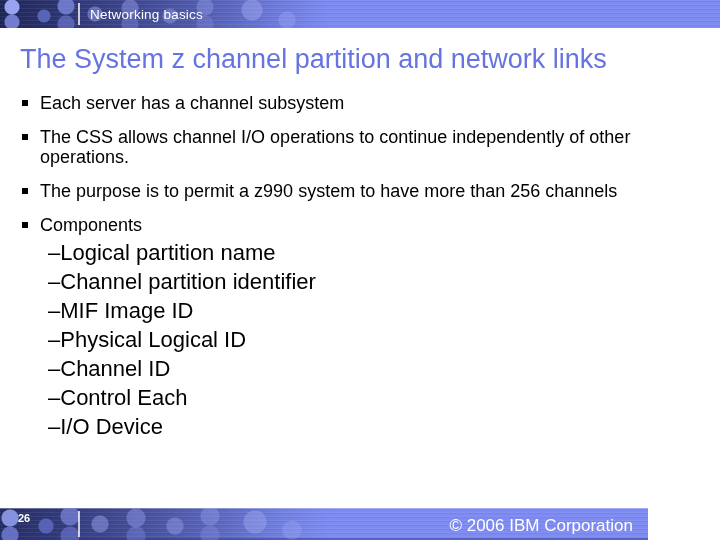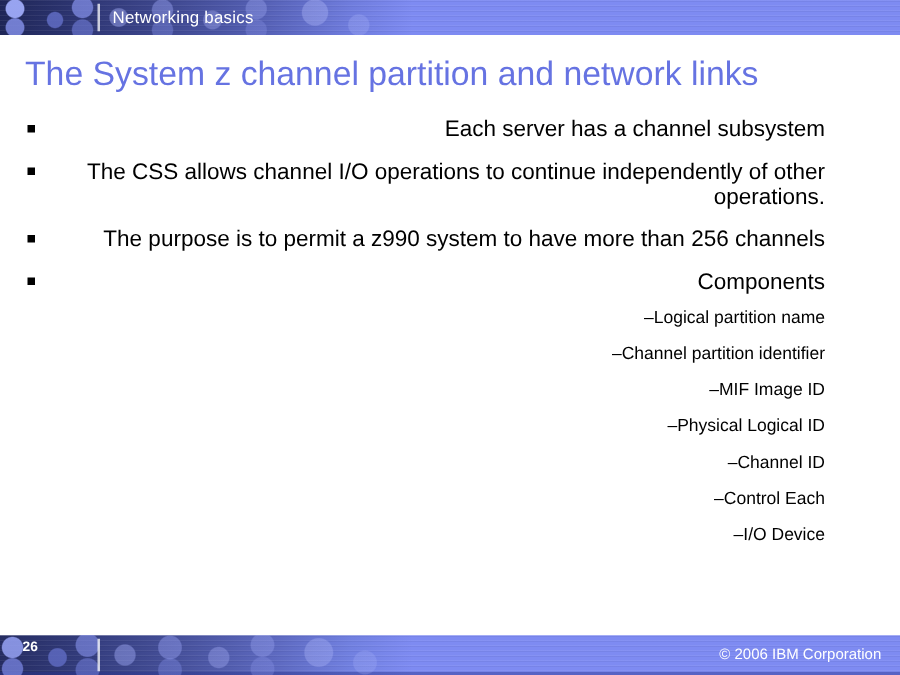--- a/index.html
+++ b/index.html
@@ -64,21 +64,20 @@
     font-size: 27px;
     line-height: 31px;
     font-weight: 400;
     color: #6673e2;
     max-width: 620px;
   }
   .bullets {
     list-style: none;
     margin: 18px 0 0 0;
     padding: 0;
-    text-align: right;
   }
   .bullet {
     position: relative;
     padding-left: 20px;
     margin-bottom: 14px;
     font-size: 18px;
     line-height: 20px;
     color: #000000;
     max-width: 620px;
   }
@@ -87,33 +86,33 @@
     left: 2px; top: 7px;
     width: 6px; height: 6px;
     background: #000000;
   }
   .sub-bullets {
     list-style: none;
     margin: 8px 0 0 0;
     padding: 0 0 0 8px;
   }
   .sub {
-    font-size: 14px;
+    font-size: 22px;
     line-height: 20px;
     margin-bottom: 9px;
     color: #000000;
     white-space: nowrap;
   }
   .dash { padding-right: 0; }
 
   
   .bottom-banner {
     position: absolute;
     bottom: 0; left: 0;
-    width: 720px; height: 32px;
+    width: 648px; height: 32px;
   }
   .bottom-banner .banner-pattern {
     position: absolute; inset: 0;
     background:
       radial-gradient(circle 9px at 10px 10px, rgba(150,162,244,.85) 8px, transparent 9px),
       radial-gradient(circle 9px at 10px 27px, rgba(120,132,224,.75) 8px, transparent 9px),
       radial-gradient(circle 8px at 46px 18px, rgba(96,108,196,.80) 7px, transparent 8px),
       radial-gradient(circle 10px at 70px 8px,  rgba(134,146,236,.60) 9px, transparent 10px),
       radial-gradient(circle 10px at 70px 28px, rgba(114,126,218,.55) 9px, transparent 10px),
       radial-gradient(circle 9px at 100px 16px, rgba(160,170,246,.45) 8px, transparent 9px),
@@ -132,21 +131,21 @@
     position: absolute;
     left: 18px; top: 4px;
     color: #ffffff;
     font-size: 11px;
     font-weight: 700;
   }
   .copyright {
     position: absolute;
     right: 15px; top: 8px;
     color: #ffffff;
-    font-size: 12px;
+    font-size: 17px;
     white-space: nowrap;
   }
 </style>
 </head>
 <body>
 
 <div class="slide">
 
   <header class="top-banner">
     <div class="banner-pattern"></div>

